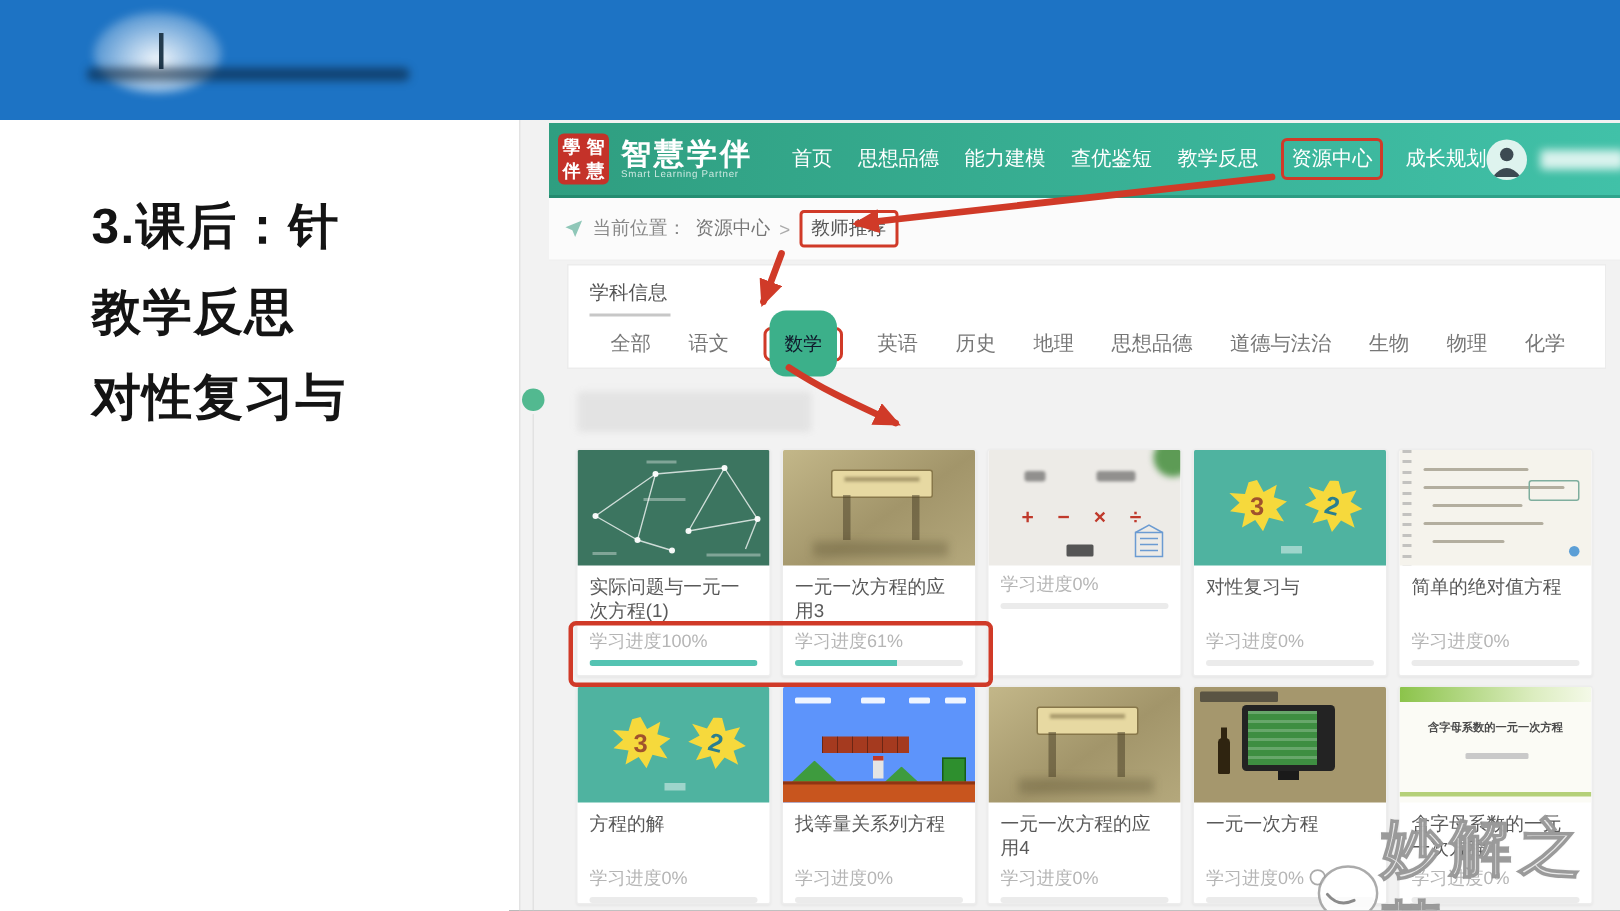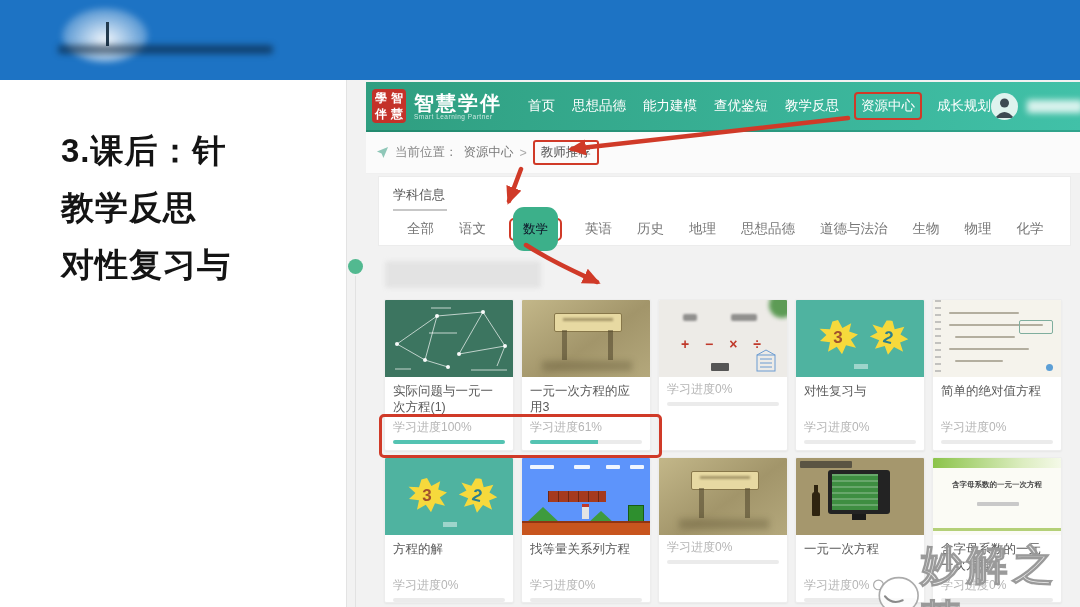--- a/index.html
+++ b/index.html
@@ -347,20 +347,21 @@
             <div class="pfill" style="width:0%"></div>
           </div>
         </div>
         <div class="card">
           <div class="thumb img-classroom-sign">
       <div class="cs-sign"></div>
       <div class="cs-post" style="left:40px"></div>
       <div class="cs-post" style="left:86px"></div>
       <div class="cs-shadow"></div>
           </div>
+          <div class="card-title">一元一次方程的应用4</div>
           <div class="card-progress">学习进度0%</div>
           <div class="pbar">
             <div class="pfill" style="width:0%"></div>
           </div>
         </div>
         <div class="card">
           <div class="thumb img-tv-screen">
       <div class="tv-label"></div>
       <div class="tv-body">
               <div class="tv-screen"></div>

